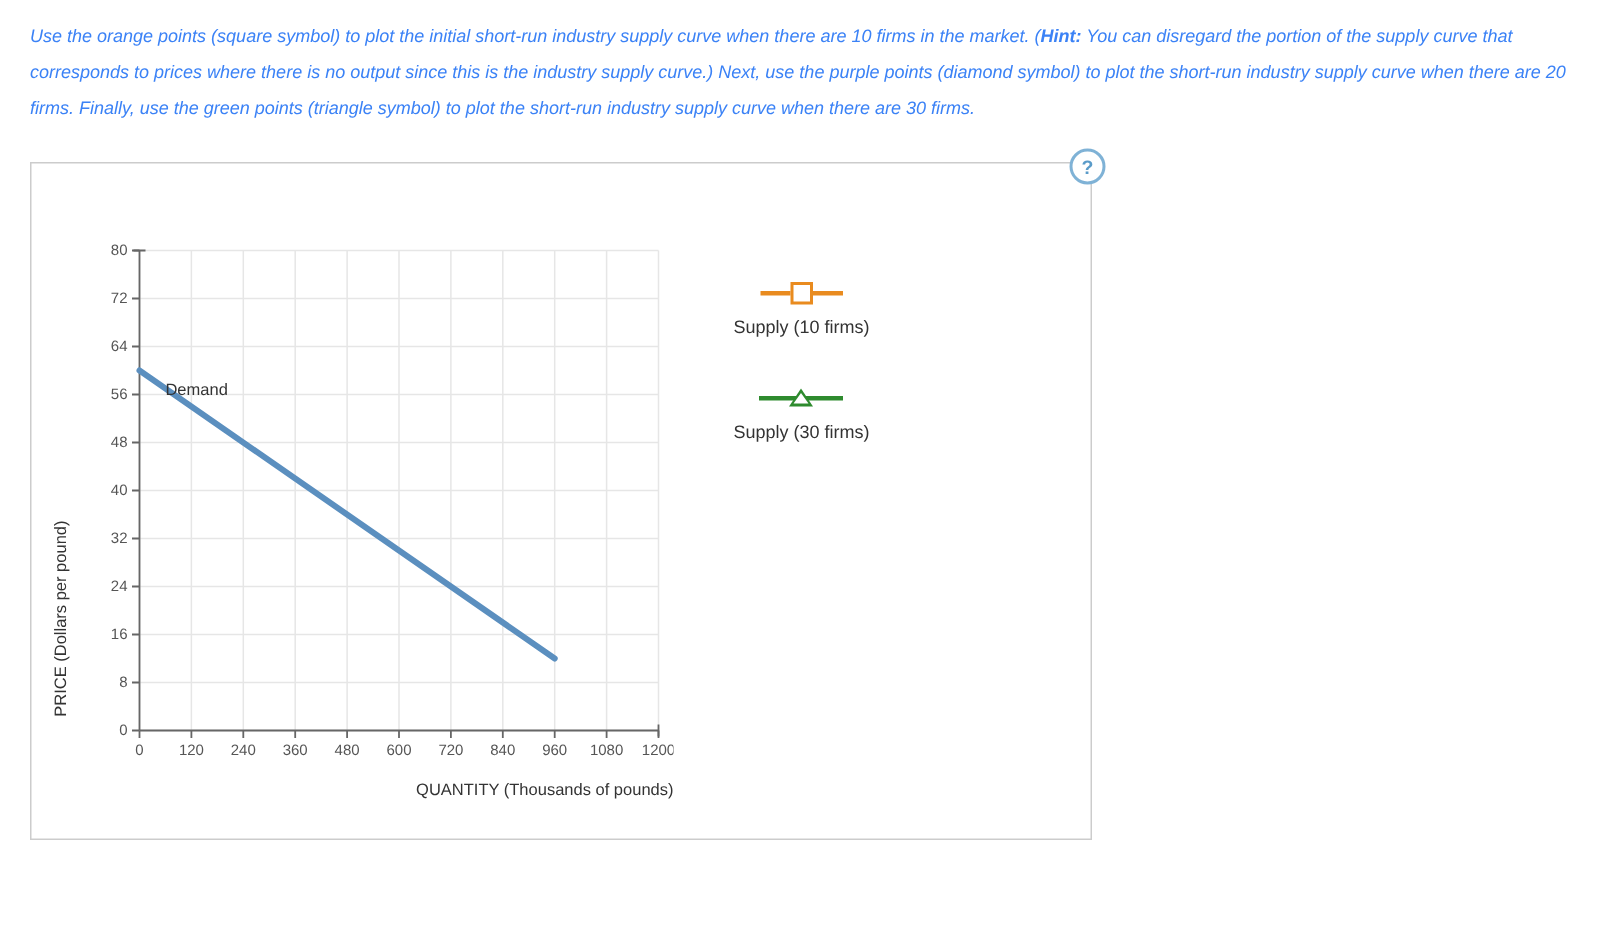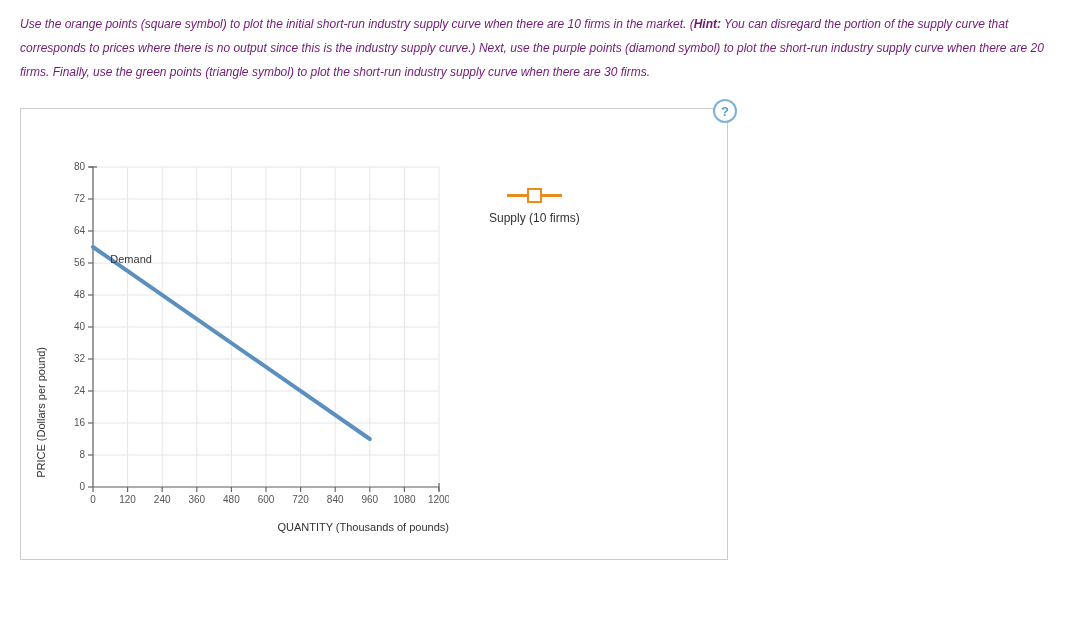--- a/index.html
+++ b/index.html
@@ -6,21 +6,21 @@
     margin: 0;
     padding: 12px 20px;
     font-family: Verdana, Arial, sans-serif;
     font-size: 12px;
     color: #333;
     background: #fff;
   }
   .instructions {
     font-style: italic;
     line-height: 2;
-    color: #701a75;
+    color: #3b82f6;
     margin-bottom: 24px;
   }
   .instructions b { font-weight: bold; font-style: italic; }
   .panel {
     position: relative;
     border: 1px solid #ccc;
     width: 670px;
     padding: 18px 18px 22px 18px;
   }
   .help {
@@ -200,15 +200,23 @@
 
     <div class="legend">
       <div class="legend-item">
         <div class="legend-sym orange">
           <span class="sym-line"></span>
             <span class="sq" style="margin:0 -6px; z-index:1; position:relative;"></span>
             <span class="sym-line"></span>
         </div>
         <div>Supply (10 firms)</div>
       </div>
+      <div class="legend-item">
+        <div class="legend-sym green">
+          <span class="sym-line"></span>
+            <span class="tr" style="margin:0 -6px; z-index:1; position:relative;"></span>
+            <span class="sym-line"></span>
+        </div>
+        <div>Supply (30 firms)</div>
+      </div>
     </div>
   </div>
 </div>
 
 </body></html>

